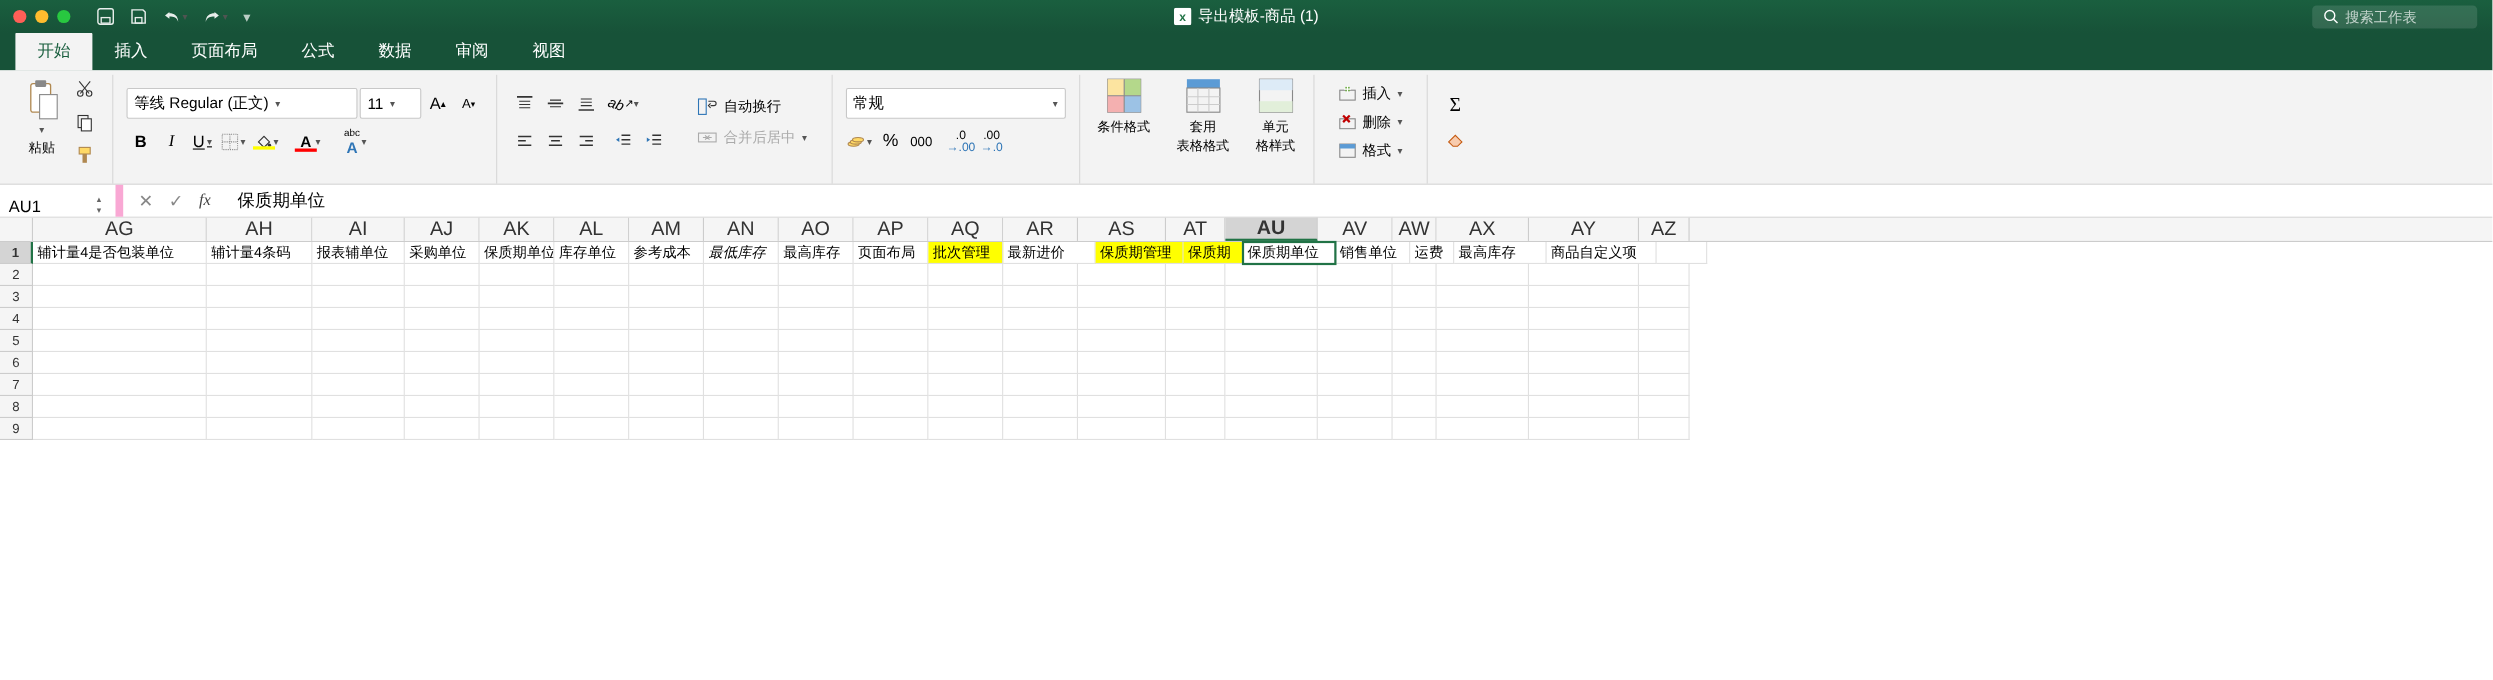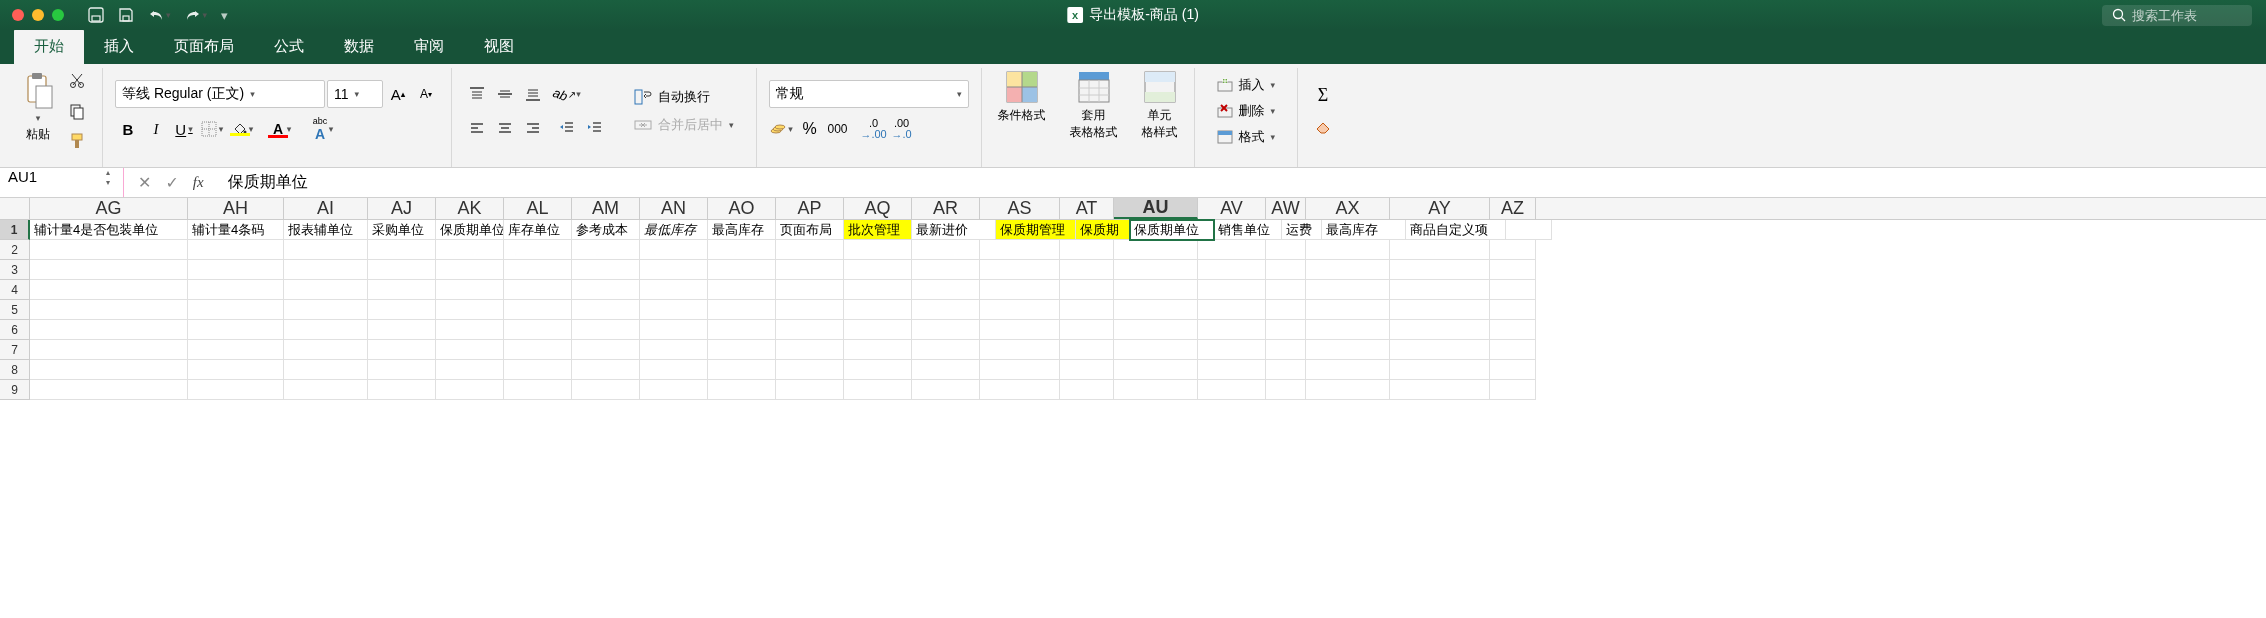--- a/index.html
+++ b/index.html
@@ -31,21 +31,21 @@
 .bigbtn-label { font-size: 12px; }
 .smallbtn { width: 26px; height: 26px; display: flex; align-items: center; justify-content: center; border: 1px solid transparent; border-radius: 3px; }
 .row { display: flex; gap: 2px; align-items: center; }
 .ribbon-select { height: 28px; border: 1px solid #c8c8c8; background: #fff; padding: 0 6px; display: flex; align-items: center; gap: 6px; font-size: 14px; border-radius: 2px; }
 .dd { font-size: 9px; color: #555; }
 .under-bar { height: 3px; width: 20px; margin-top: -2px; }
 .cell-btn { padding: 2px 10px; display: flex; align-items: center; gap: 6px; font-size: 13px; }
 
 
 .formulabar { height: 30px; border-bottom: 1px solid #d0d0d0; display: flex; align-items: center; background: #fff; }
-.namebox { width: 124px; border-right: 1px solid #f9a8d4; padding: 0 8px; display: flex; align-items: flex-start; justify-content: space-between; height: 100%; font-size: 15px; }
+.namebox { width: 112px; border-right: 7px solid #f9a8d4; padding: 0 8px; display: flex; align-items: flex-end; justify-content: space-between; height: 100%; font-size: 15px; }
 .stepper { display: flex; flex-direction: column; }
 .step { width: 14px; height: 10px; font-size: 8px; color: #666; text-align: center; line-height: 10px; }
 .fb-btns { display: flex; gap: 14px; padding: 0 14px; color: #888; align-items: center; }
 .fx { font-style: italic; font-family: Georgia, serif; font-size: 15px; color: #444; }
 .formula-input { flex: 1; padding: 0 10px; font-size: 16px; border: none; outline: none; }
 
 
 .grid-wrap { position: relative; }
 .colheads { display: flex; height: 22px; background: #f5f5f5; border-bottom: 1px solid #ccc; }
 .rownum-spacer { width: 30px; border-right: 1px solid #ccc; background: #f5f5f5; }

